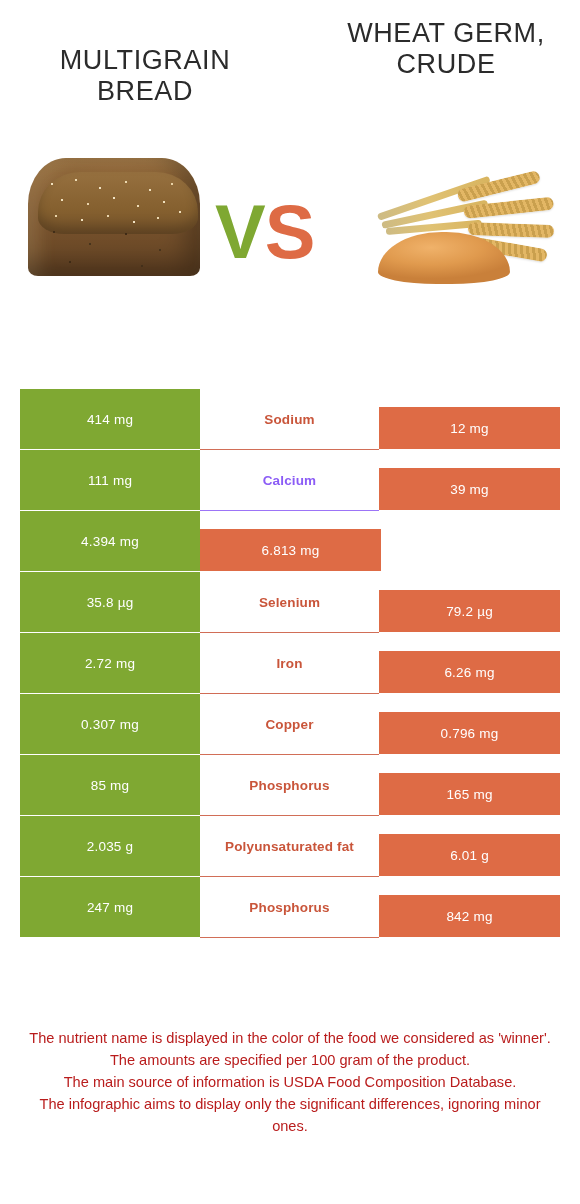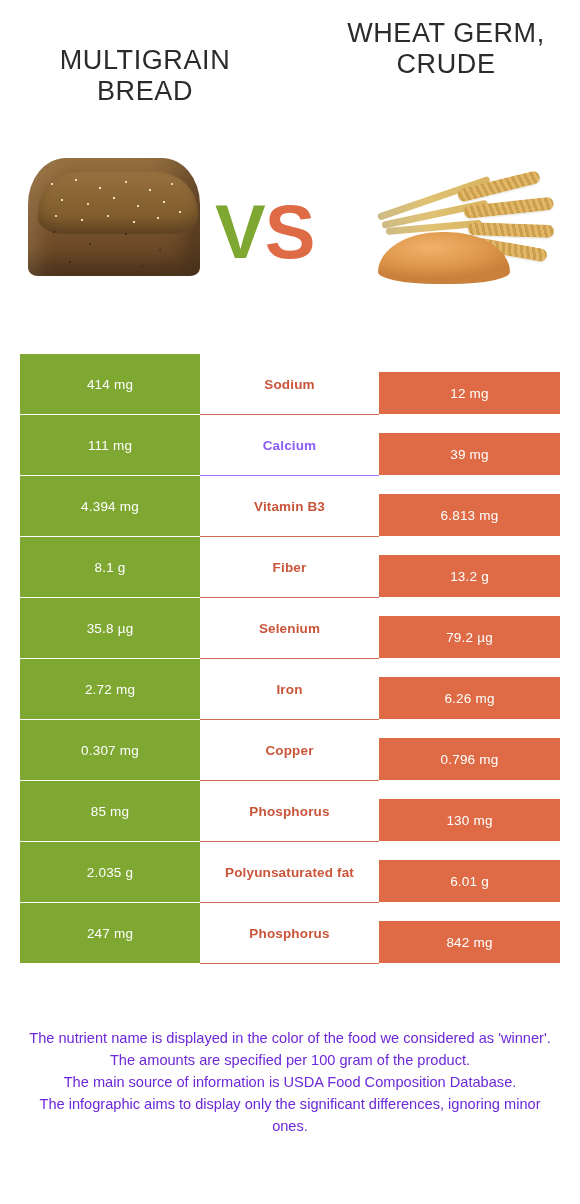--- a/index.html
+++ b/index.html
@@ -132,21 +132,21 @@
     font-size:76px;
     line-height:92px;
     letter-spacing:-1px;
     user-select:none;
   }
   .vs .v{color:#7FA832;}
   .vs .s{color:#DE6B45;}
 
   
   .table{
-    position:absolute;left:20px;top:354px;width:540px;
+    position:absolute;left:20px;top:389px;width:540px;
   }
   .row{
     display:flex;
     height:60px;
     margin-bottom:1px;
     align-items:stretch;
   }
   .row:last-child{margin-bottom:0;}
   .cell{
     display:flex;align-items:center;justify-content:center;
@@ -187,21 +187,21 @@
   .win-green{color:#8b5cf6;}
   .win-orange{color:#C9553A;}
 
   
   .footer{
     position:absolute;left:22px;top:1027px;width:536px;
     text-align:center;
     font-family:"Liberation Sans", sans-serif;
     font-size:14.6px;
     line-height:22px;
-    color:#6d28d9;
+    color:#b91c1c;
     -webkit-font-smoothing:antialiased;
   }
   .footer p{margin:0;}
 </style>
 </head>
 <body>
 
 <div class="page">
 
   <div class="header">
@@ -247,33 +247,23 @@
       </div>
       <div class="row">
         <div class="cell cell-left">111 mg</div>
         <div class="cell cell-mid win-green">
           <span class="nut">Calcium</span>
         </div>
         <div class="cell cell-right">39 mg</div>
       </div>
       <div class="row">
         <div class="cell cell-left">4.394 mg</div>
-        <div class="cell cell-mid win-orange">
-          <span class="nut">Vitamin B3</span>
-        </div>
         <div class="cell cell-right">6.813 mg</div>
       </div>
       <div class="row">
-        <div class="cell cell-left">8.1 g</div>
-        <div class="cell cell-mid win-orange">
-          <span class="nut">Fiber</span>
-        </div>
-        <div class="cell cell-right">13.2 g</div>
-      </div>
-      <div class="row">
         <div class="cell cell-left">35.8 µg</div>
         <div class="cell cell-mid win-orange">
           <span class="nut">Selenium</span>
         </div>
         <div class="cell cell-right">79.2 µg</div>
       </div>
       <div class="row">
         <div class="cell cell-left">2.72 mg</div>
         <div class="cell cell-mid win-orange">
           <span class="nut">Iron</span>
@@ -285,21 +275,21 @@
         <div class="cell cell-mid win-orange">
           <span class="nut">Copper</span>
         </div>
         <div class="cell cell-right">0.796 mg</div>
       </div>
       <div class="row">
         <div class="cell cell-left">85 mg</div>
         <div class="cell cell-mid win-orange">
           <span class="nut">Phosphorus</span>
         </div>
-        <div class="cell cell-right">130 mg</div>
+        <div class="cell cell-right">165 mg</div>
       </div>
       <div class="row">
         <div class="cell cell-left">2.035 g</div>
         <div class="cell cell-mid win-orange">
           <span class="nut">Polyunsaturated fat</span>
         </div>
         <div class="cell cell-right">6.01 g</div>
       </div>
       <div class="row">
         <div class="cell cell-left">247 mg</div>

